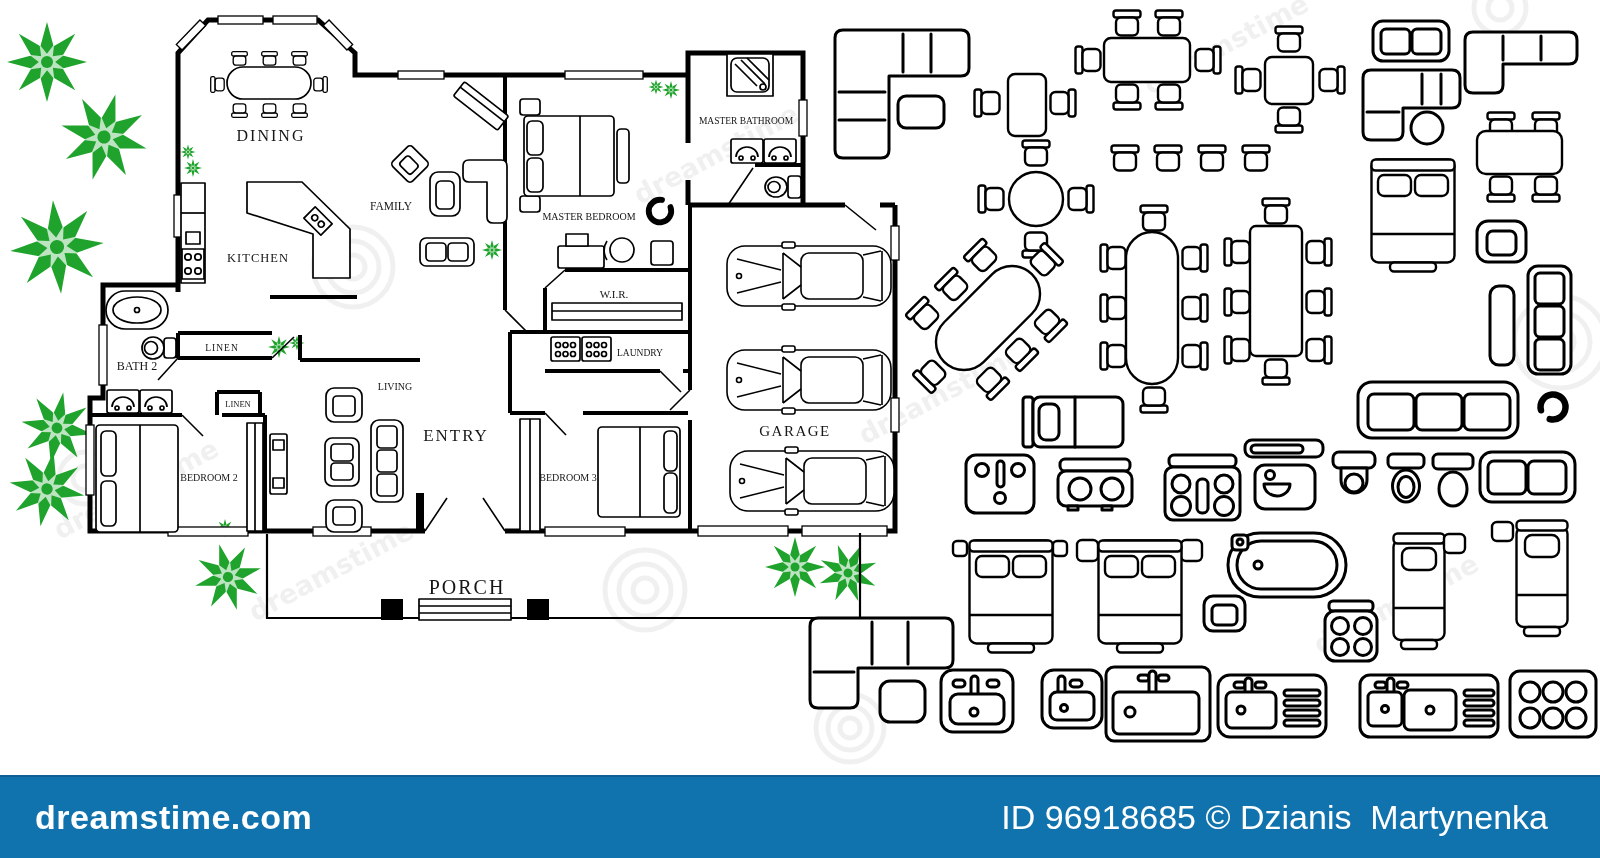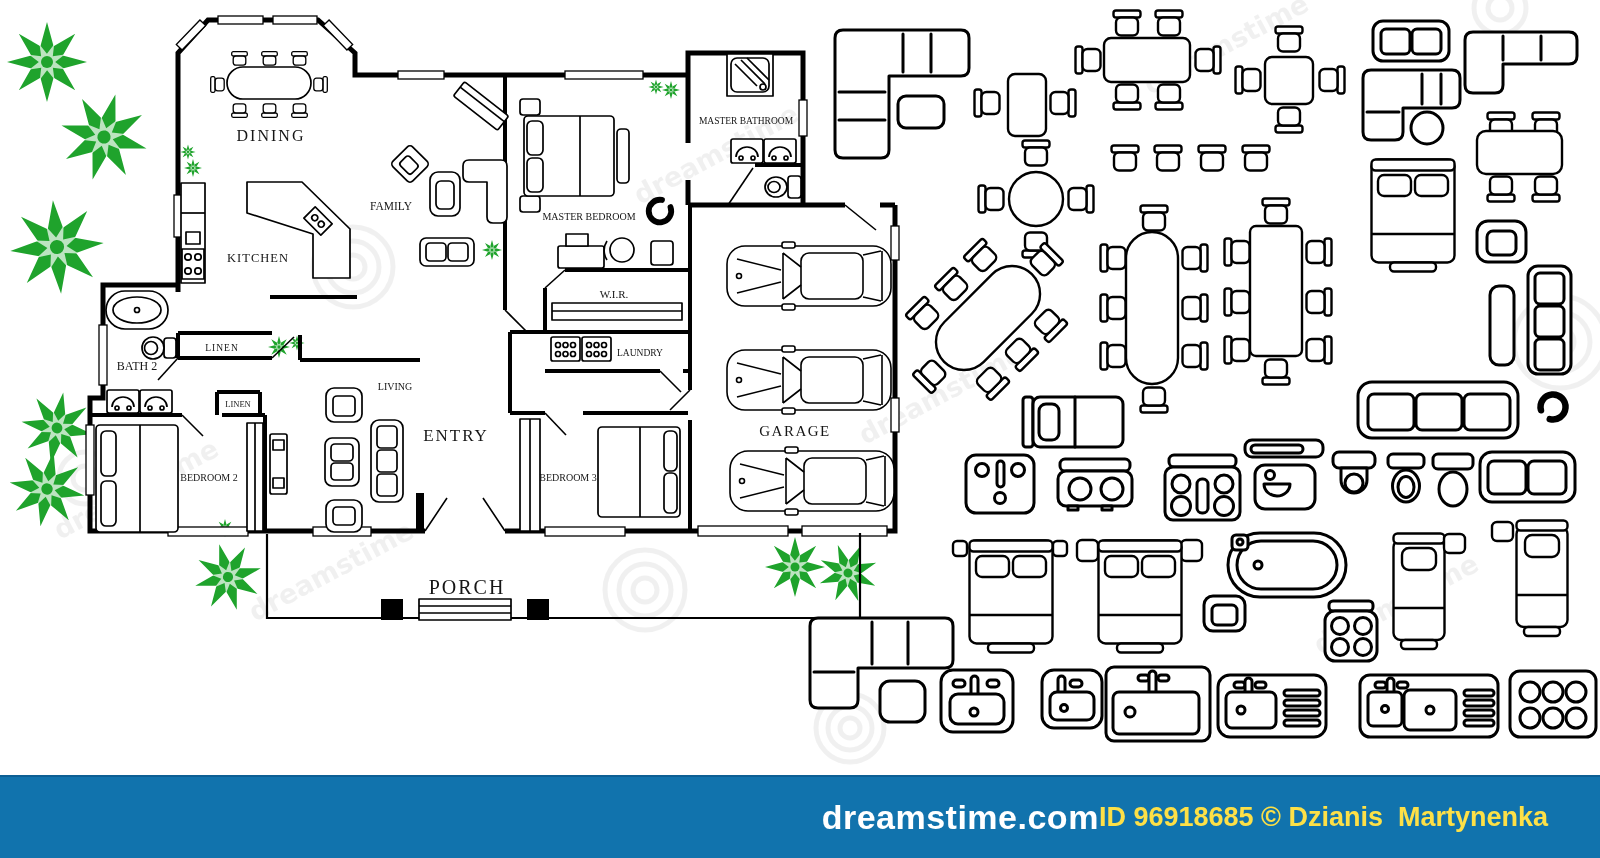--- a/index.html
+++ b/index.html
@@ -18,25 +18,25 @@
   .icu{fill:#fff;stroke:#000;stroke-width:2.4;stroke-linejoin:round}
   .icus{fill:#fff;stroke:#000;stroke-width:1.3;stroke-linejoin:round}
   .win{fill:#fff;stroke:#000;stroke-width:1.3}
   .blk{fill:#000;stroke:none}
   .door{fill:none;stroke:#000;stroke-width:1.6}
   text.lbl{font-family:"Liberation Serif","DejaVu Serif",serif;fill:#161616;text-anchor:middle}
   .ghost{font-family:"DejaVu Sans",sans-serif;font-weight:700;fill:#777;opacity:.10}
   .spiral{fill:none;stroke:#777;opacity:.10;stroke-width:5}
   
   .bar{position:absolute;left:0;top:775px;width:1600px;height:83px;background:#1173ad;
-       border-top:2px solid #0d movies5f94;display:flex;align-items:center;justify-content:flex-end;
+       border-top:2px solid #0d movies5f94;display:flex;align-items:center;justify-content:space-between;
        box-sizing:border-box;padding:0 52px 0 35px}
   .bar{border-top:2px solid #0d5f94}
   .logo{color:#fff;font-weight:700;font-size:34px;letter-spacing:.5px}
-  .credit{color:#fde047;font-weight:700;font-size:27px;white-space:pre}
+  .credit{color:#ffffff;font-weight:400;font-size:34px;white-space:pre}
 </style>
 </head>
 <body>
 
 <svg id="plan" width="1600" height="775" viewBox="0 0 1600 775">
 <defs>
   <symbol id="ch" width="30" height="28" viewBox="0 0 30 28" overflow="visible">
     <rect x="1.5" y="1.5" width="27" height="7" rx="2.5"></rect>
     <rect x="4" y="8.5" width="22" height="18" rx="5"></rect>
   </symbol>

